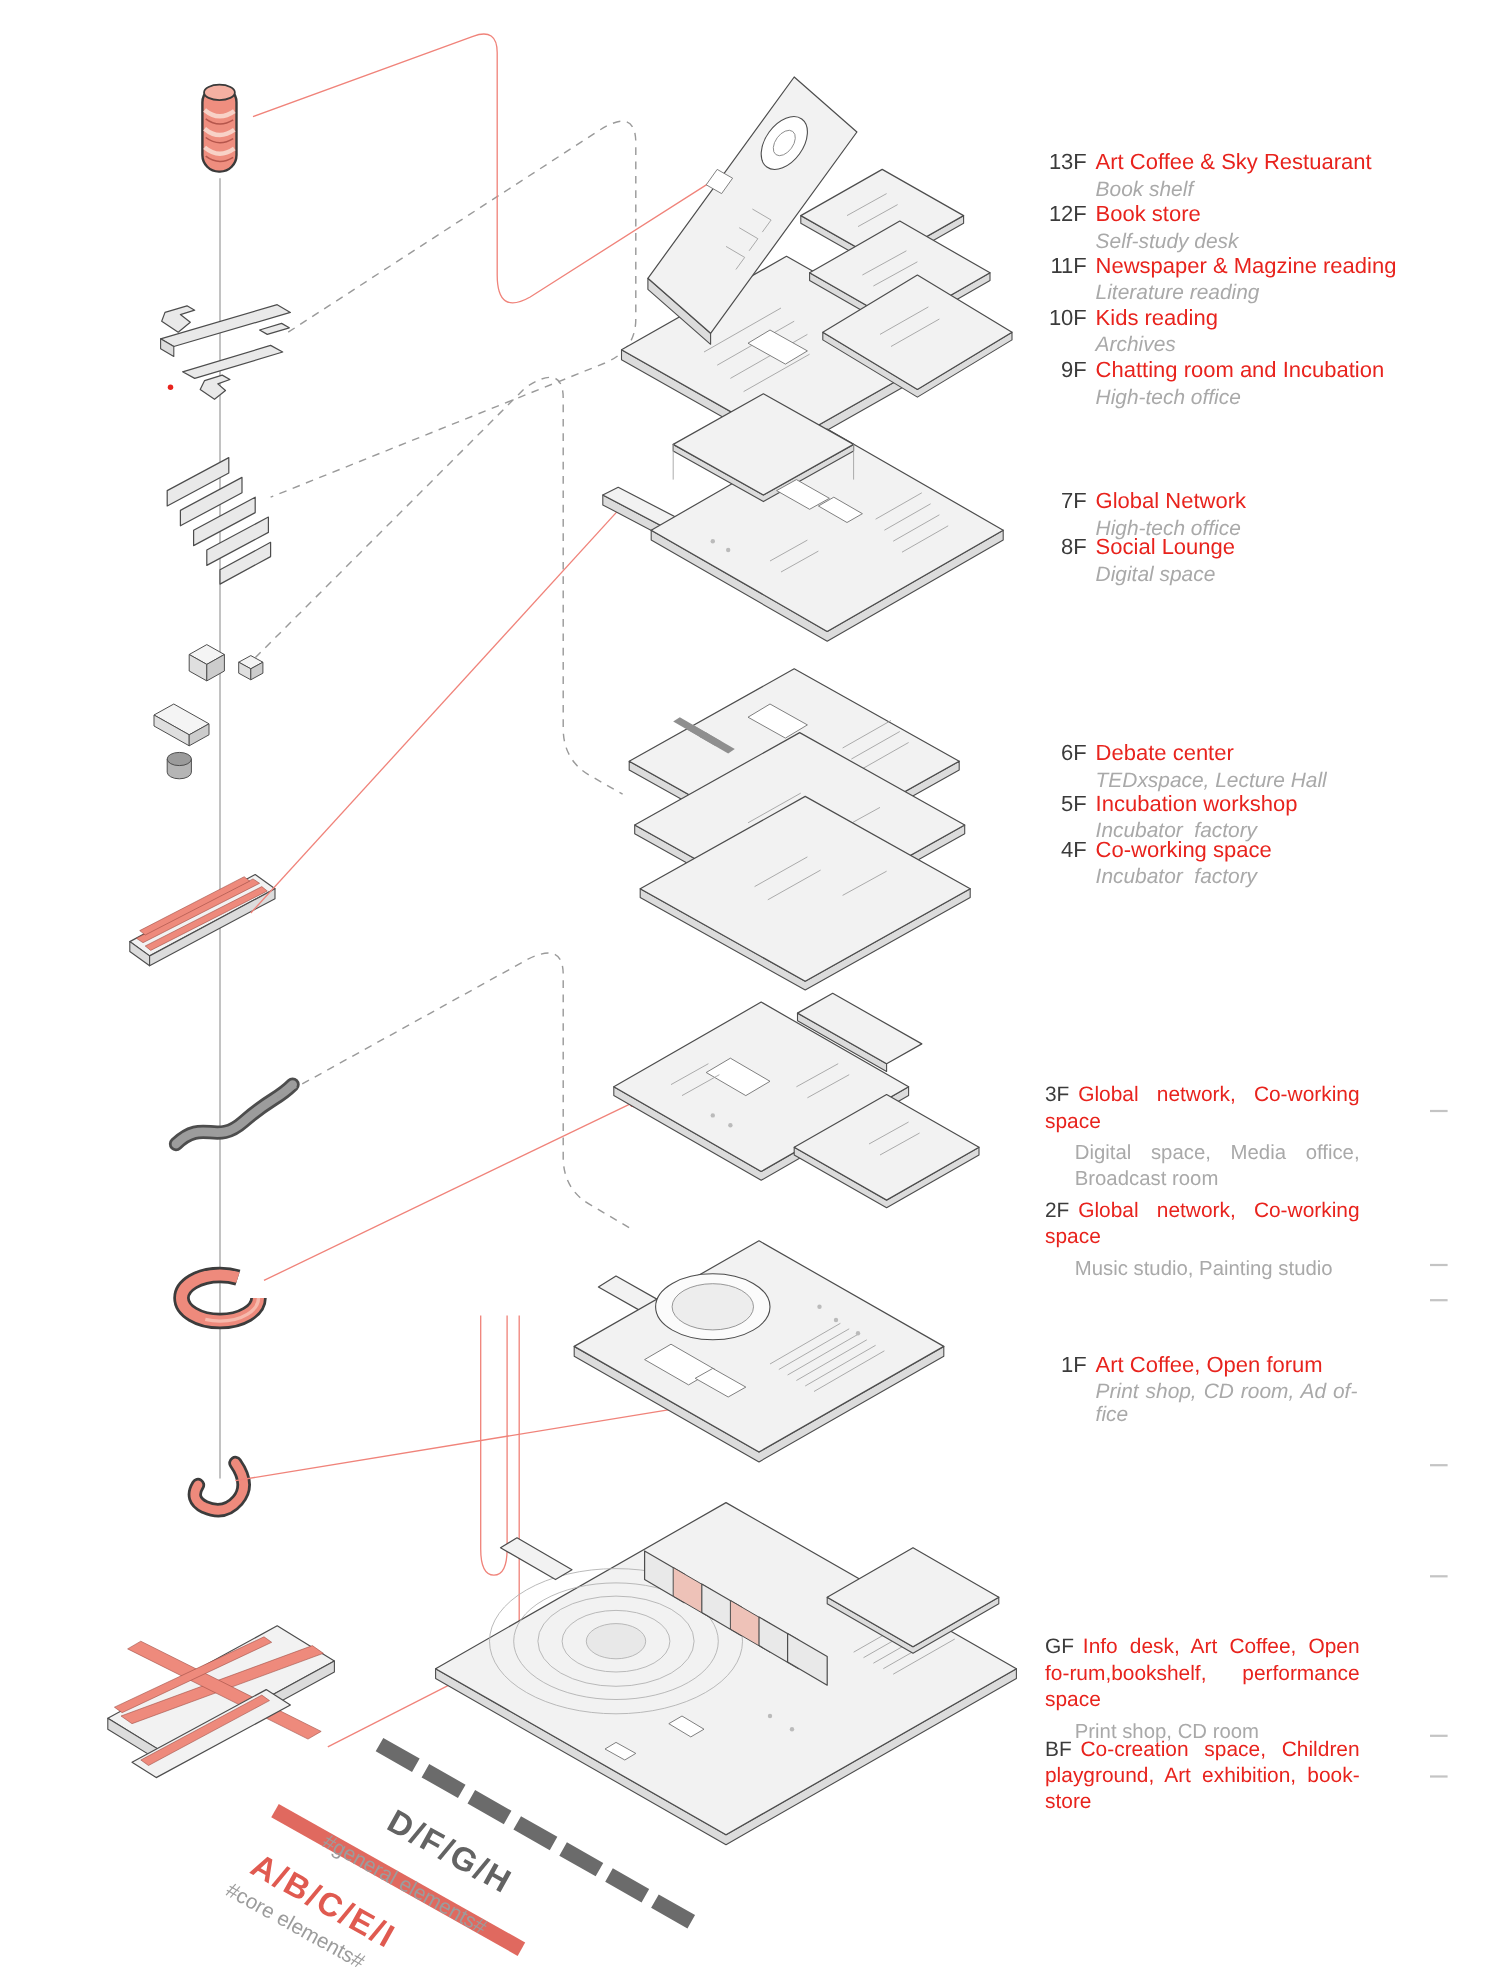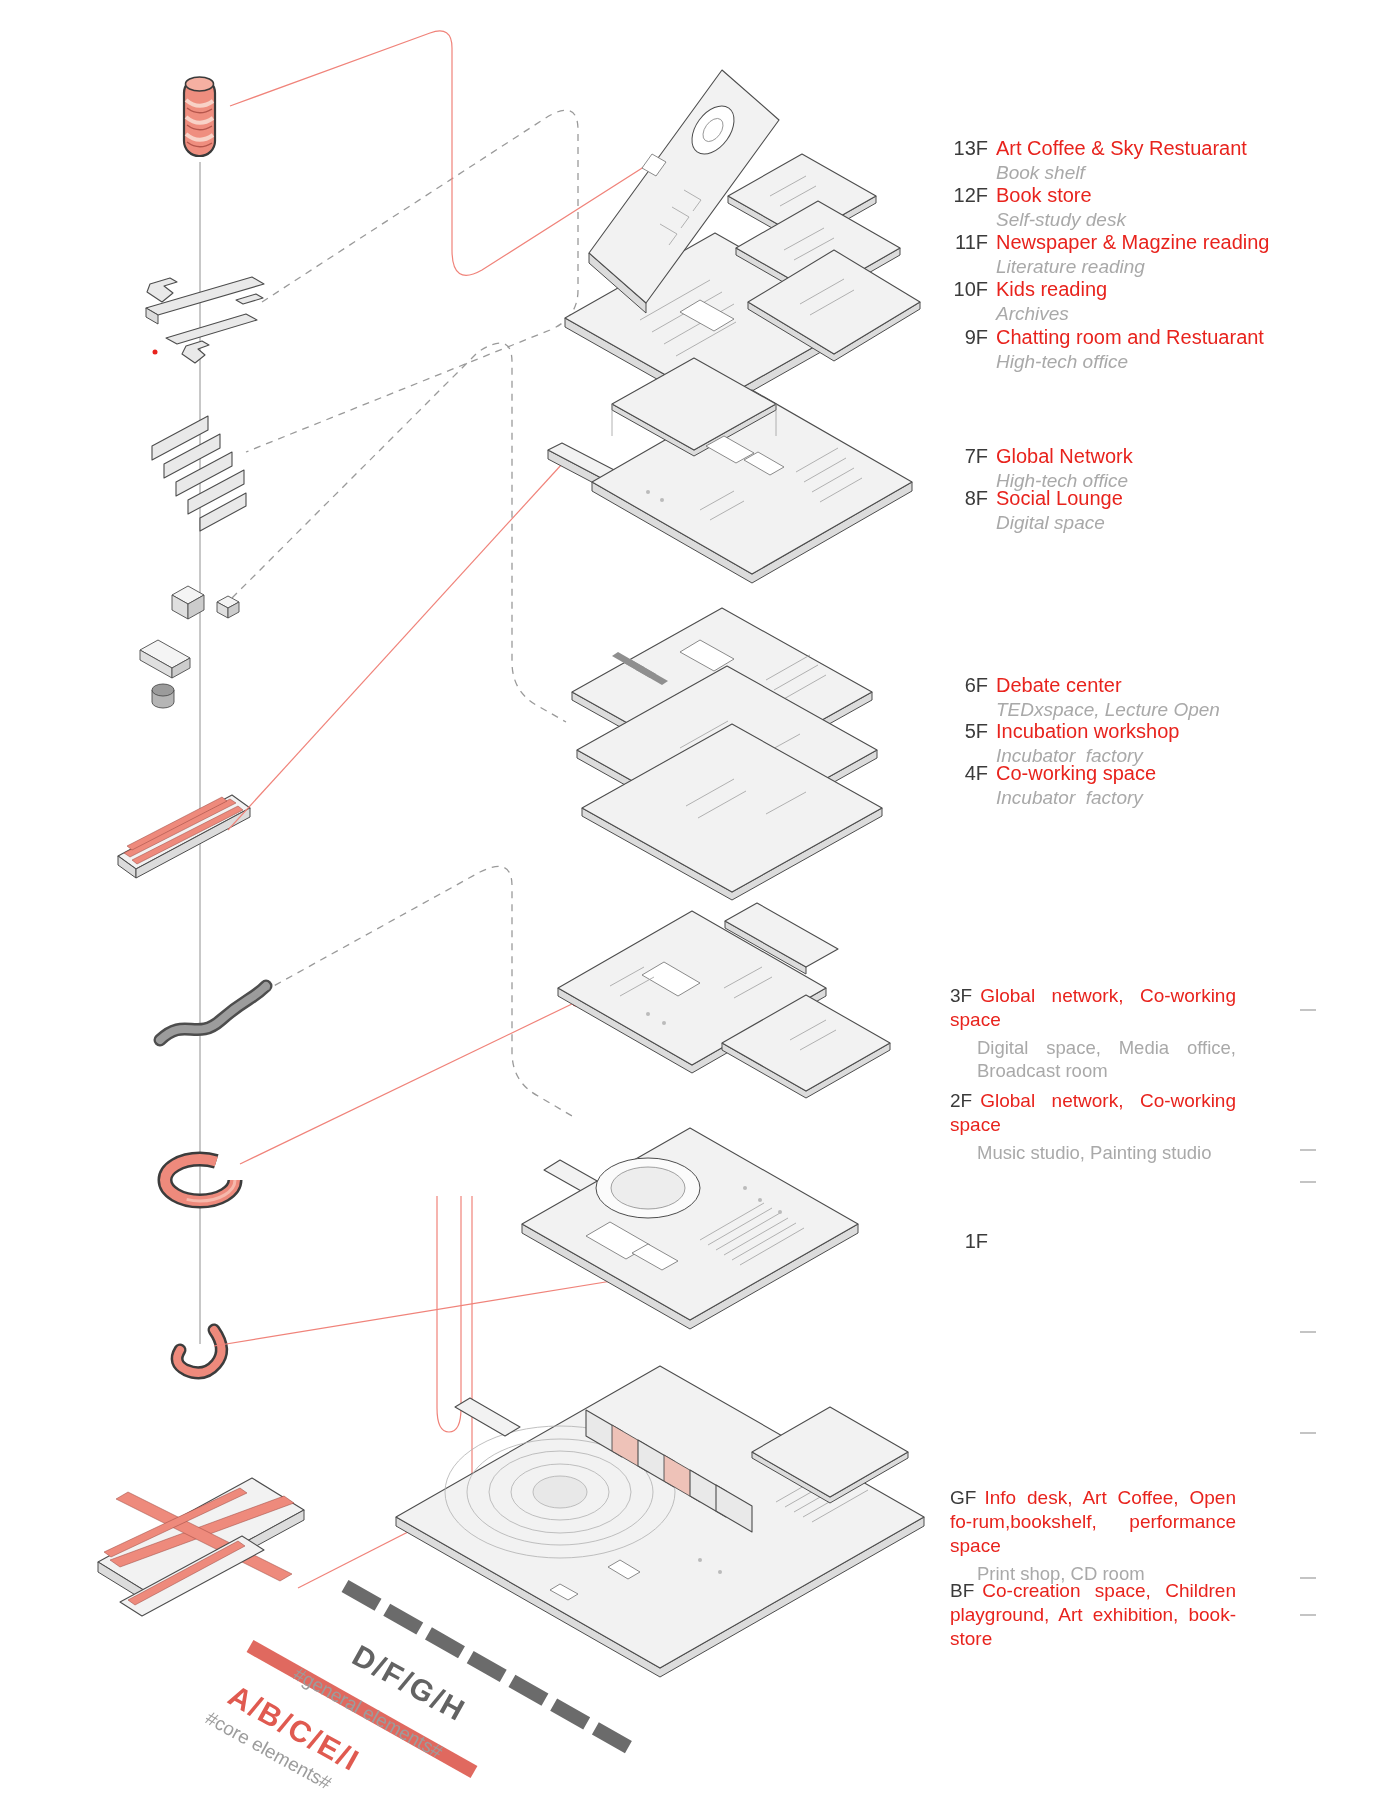--- a/index.html
+++ b/index.html
@@ -298,21 +298,21 @@
     <span class="fnum">10F</span>
     <div class="fcol">
       <div class="ftitle">Kids reading</div>
       <div class="fsub">Archives</div>
     </div>
   </div>
 
   <div class="frow" style="top:326px">
     <span class="fnum">9F</span>
     <div class="fcol">
-      <div class="ftitle">Chatting room and Restuarant</div>
+      <div class="ftitle">Chatting room and Incubation</div>
       <div class="fsub">High-tech office</div>
     </div>
   </div>
 
   <div class="frow" style="top:445px">
     <span class="fnum">7F</span>
     <div class="fcol">
       <div class="ftitle">Global Network</div>
       <div class="fsub">High-tech office</div>
     </div>
@@ -323,21 +323,21 @@
     <div class="fcol">
       <div class="ftitle">Social Lounge</div>
       <div class="fsub">Digital space</div>
     </div>
   </div>
 
   <div class="frow" style="top:674px">
     <span class="fnum">6F</span>
     <div class="fcol">
       <div class="ftitle">Debate center</div>
-      <div class="fsub">TEDxspace, Lecture Open</div>
+      <div class="fsub">TEDxspace, Lecture Hall</div>
     </div>
   </div>
 
   <div class="frow" style="top:720px">
     <span class="fnum">5F</span>
     <div class="fcol">
       <div class="ftitle">Incubation workshop</div>
       <div class="fsub">Incubator  factory</div>
     </div>
   </div>
@@ -359,20 +359,24 @@
 
   <div class="fblock" style="top:1089px">
     <p class="bline">
       <span class="fnum">2F</span><span class="ftitle">Global network, Co-working space</span>
     </p>
     <div class="bsub">Music studio, Painting studio</div>
   </div>
 
   <div class="frow" style="top:1230px">
     <span class="fnum">1F</span>
+    <div class="fcol">
+      <div class="ftitle">Art Coffee, Open forum</div>
+      <div class="fsub sub-wrap">Print shop, CD room, Ad of-fice</div>
+    </div>
   </div>
 
   <div class="fblock" style="top:1486px">
     <p class="bline">
       <span class="fnum" style="margin-right:8px">GF</span><span class="ftitle">Info desk, Art Coffee, Open fo-rum,bookshelf, performance space</span>
     </p>
     <div class="bsub">Print shop, CD room</div>
   </div>
 
   <div class="fblock" style="top:1579px">

